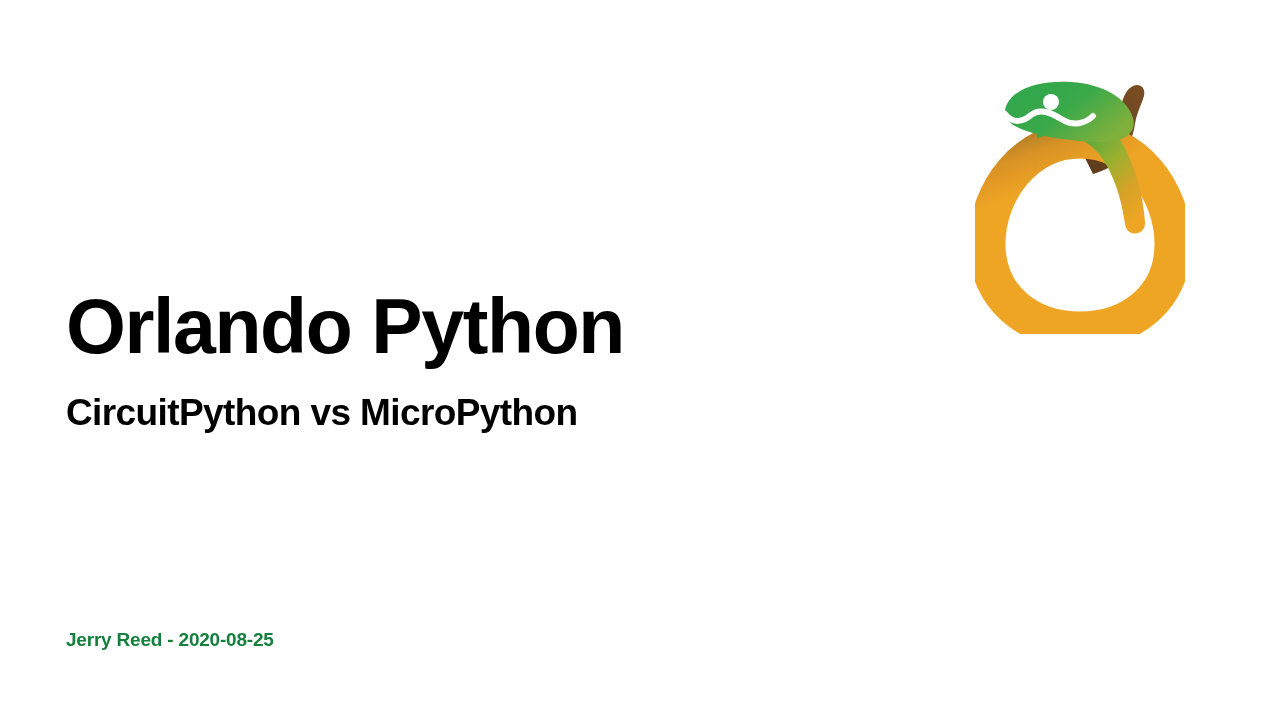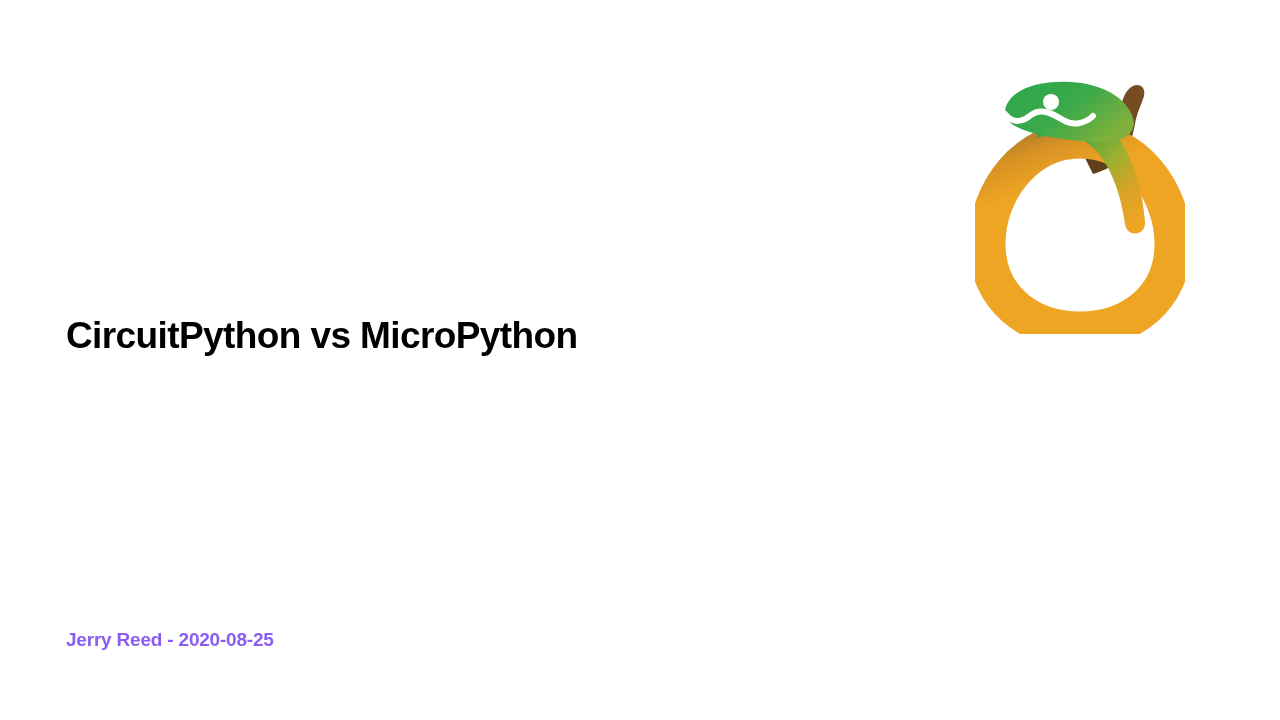--- a/index.html
+++ b/index.html
@@ -68,21 +68,21 @@
 
   
   .slide-footer {
     position: absolute;
     left: 66px;
     top: 629px;
     font-family: "Liberation Sans", sans-serif;
     font-size: 19px;
     font-weight: bold;
     letter-spacing: -0.2px;
-    color: #8b5cf6;
+    color: #15803d;
     white-space: nowrap;
   }
 </style>
 </head>
 <body>
 
 <div class="slide">
 
   <div class="logo">
     <svg viewBox="0 0 210 272" xmlns="http://www.w3.org/2000/svg">
@@ -151,18 +151,19 @@
 
         <path d="M30 52
                  C 38 62, 48 60, 56 53
                  C 66 45, 78 52, 88 58
                  C 98 64, 110 62, 118 54" fill="none" stroke="#ffffff" stroke-width="6" stroke-linecap="round" stroke-linejoin="round"></path>
       </g>
     </svg>
   </div>
 
   <div class="title-block">
+    <h1 class="slide-title">Orlando Python</h1>
     <h2 class="slide-subtitle">CircuitPython vs MicroPython</h2>
   </div>
 
   <div class="slide-footer">Jerry Reed - 2020-08-25</div>
 
 </div>
 
 </body></html>

